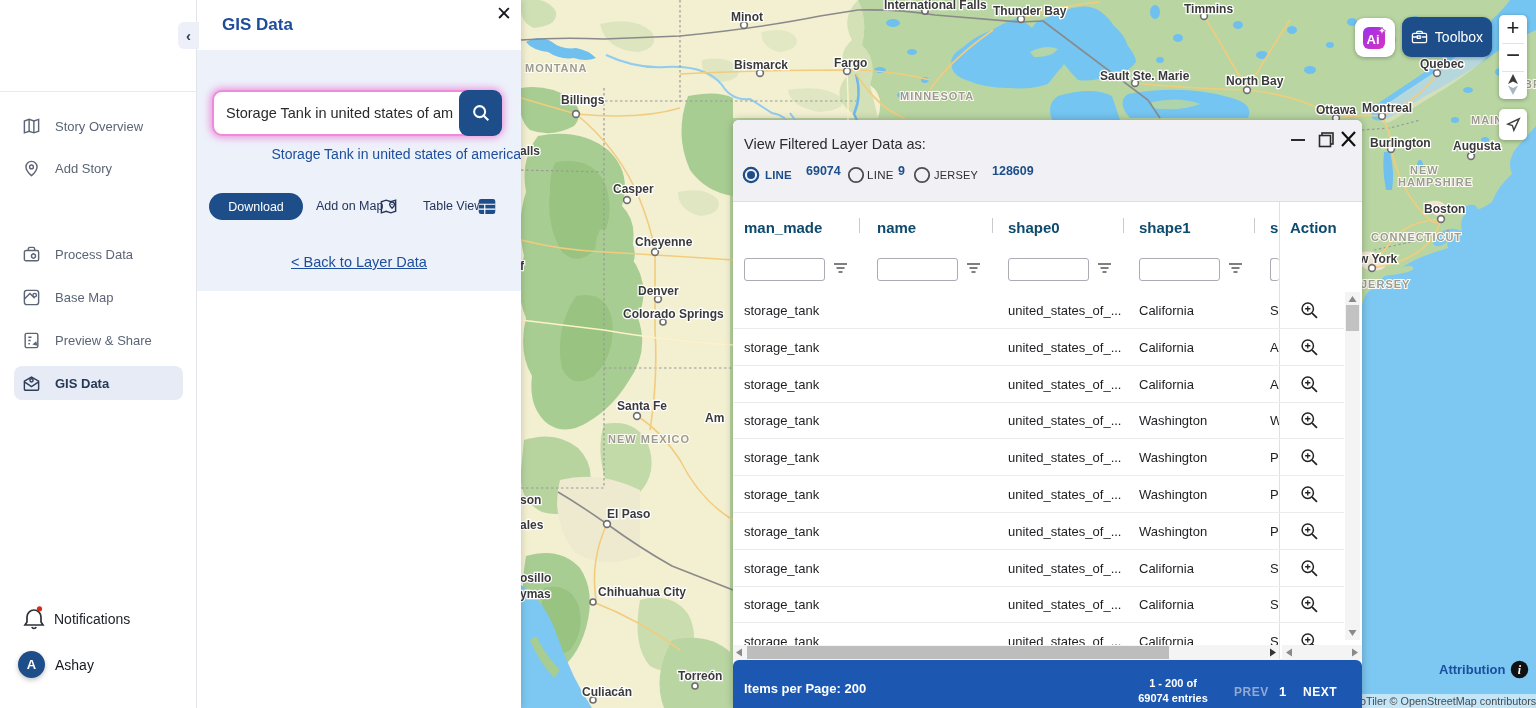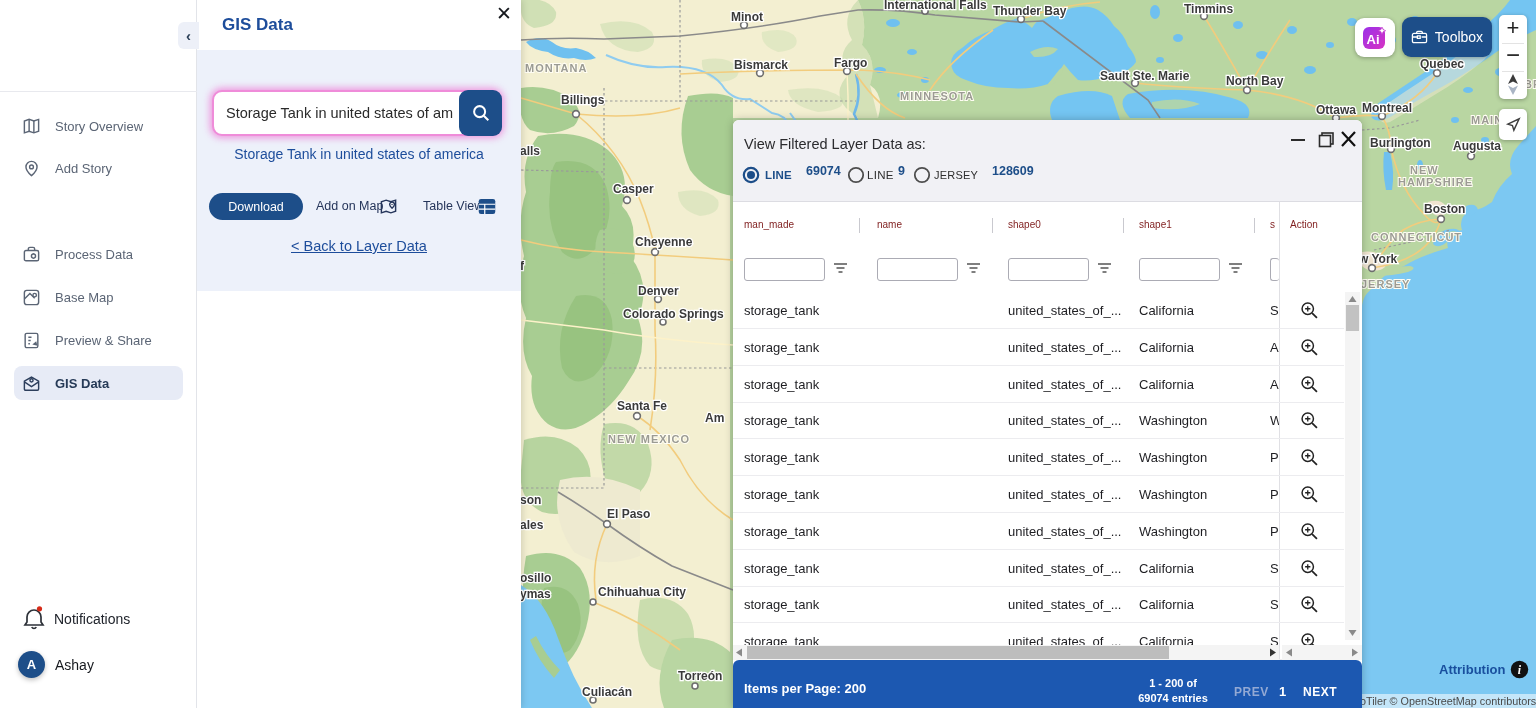--- a/index.html
+++ b/index.html
@@ -24,34 +24,34 @@
 #avatar { position:absolute; left:18px; top:651px; width:27px; height:27px; border-radius:50%; background:#1d4e89; color:#fff; font-size:13px; font-weight:bold; display:flex; align-items:center; justify-content:center; box-shadow:0 2px 5px rgba(0,0,0,.25); }
 #uname { position:absolute; left:55px; top:657px; font-size:14px; color:#15181d; }
 
 #gispanel { position:absolute; left:197px; top:0; width:324px; height:708px; background:#fff; box-shadow:2px 0 6px rgba(0,0,0,.12); z-index:25; }
 #gistitle { position:absolute; left:25px; top:15px; font-size:17px; font-weight:bold; color:#1d4d9b; }
 #gisclose { position:absolute; left:299px; top:2px; font-size:19px; color:#15181d; font-weight:400;}
 #gislav { position:absolute; left:0; top:50px; width:324px; height:241px; background:#edf1fa; }
 #searchwrap { position:absolute; left:15px; top:40px; width:290px; height:46px; background:#fff; border:2px solid #ef8cd9; border-radius:10px; box-shadow:0 0 7px 2px rgba(238,120,214,.75); display:flex; }
 #searchtxt { flex:1; font-size:14.5px; color:#2a2a2a; line-height:42px; padding-left:12px; white-space:nowrap; overflow:hidden; }
 #searchbtn { width:43px; height:46px; margin:-2px -2px 0 0; background:#1d4e89; border-radius:9px; display:flex; align-items:center; justify-content:center; }
-#restext { position:absolute; left:0; top:96px; width:324px; text-align:center; font-size:14px; color:#1d4d9b; }
+#restext { position:absolute; left:0; top:96px; width:324px; text-align:right; font-size:14px; color:#1d4d9b; }
 #btnrow { position:absolute; left:0; top:143px; width:324px; height:28px; }
 #dlbtn { position:absolute; left:12px; top:0; width:94px; height:27px; background:#1d4e89; border-radius:14px; color:#fff; font-size:12.5px; display:flex; align-items:center; justify-content:center; }
 .actlab { position:absolute; top:6px; font-size:12.5px; color:#25355a; }
 #backlink { position:absolute; left:0; top:188px; width:324px; text-align:center; font-size:14.5px; color:#1d4d9b; }
-#backlink { text-decoration:underline; }
+#backlink { text-decoration:underline;margin-top:16px; }
 
 #tablepanel { position:absolute; left:733px; top:120px; width:629px; height:588px; background:#fff; border-radius:6px 6px 0 0; box-shadow:0 0 8px rgba(0,0,0,.25); z-index:20; overflow:hidden; }
 #thead1 { position:absolute; left:0; top:0; width:629px; height:82px; background:#f1f1f5; border-bottom:1px solid #dcdce2; }
 #ttitle { position:absolute; left:11px; top:16px; font-size:15px; color:#2b2b2e; }
 #radios { position:absolute; left:9px; top:46px; height:18px; }
 #winctl { position:absolute; top:9px; right:3px; }
 .col-line { position:absolute; top:82px; bottom:0; width:1px; background:#e0e0e4; }
-.thdr { position:absolute; top:99px; font-size:10px; font-weight:normal; color:#7f1d1d; }
+.thdr { position:absolute; top:99px; font-size:15px; font-weight:bold; color:#0c4a6e; }
 .tsep { position:absolute; top:98px; width:1px; height:15px; background:#c9c9cf; }
 .fbox { position:absolute; top:138px; width:81px; height:23px; background:#fff; border:1px solid #ababb4; border-radius:3px; }
 .ficon { position:absolute; top:141px; }
 .trowline { position:absolute; left:0; width:546px; height:1px; background:#ececef; }
 .rowtxt { position:absolute; font-size:13px; color:#1e1e22; }
 #vscroll { position:absolute; right:2px; top:172px; width:15px; height:348px; background:#f4f4f4; }
 #hscroll { position:absolute; left:0; top:525px; width:546px; height:15px; background:#f4f4f4; }
 #hscroll2 { position:absolute; left:549px; top:525px; width:80px; height:15px; background:#f4f4f4; }
 #tfoot { position:absolute; left:0; top:540px; width:629px; height:48px; background:#1c58b1; border-radius:6px 6px 0 0; color:#fff; }
 

